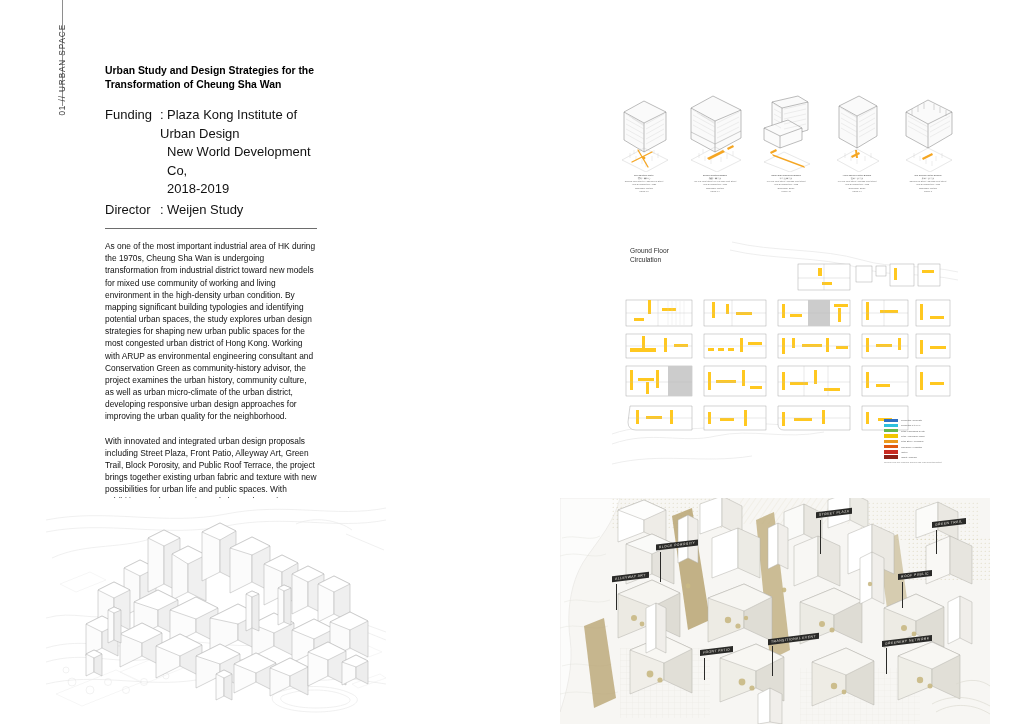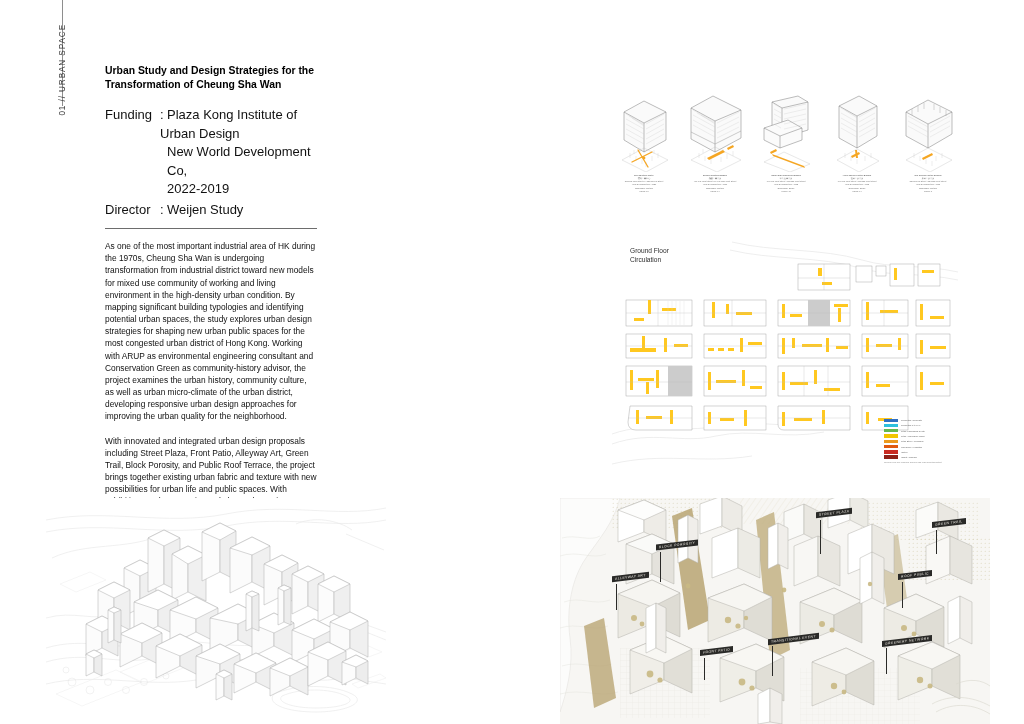--- a/index.html
+++ b/index.html
@@ -134,21 +134,21 @@
 
     <h1 class="doc-title">Urban Study and Design Strategies for the Transformation of Cheung Sha Wan</h1>
 
     <div class="meta-block">
       <div class="meta">
         <div class="meta-row">
           <span class="meta-key">Funding</span>
           <span class="meta-val"><span class="colon">:</span><span>Plaza Kong Institute of Urban Design</span></span>
         </div>
         <div class="meta-cont">New World Development Co,</div>
-        <div class="meta-cont">2022-2019</div>
+        <div class="meta-cont">2018-2019</div>
       </div>
       <div class="meta">
         <div class="meta-row">
           <span class="meta-key">Director</span>
           <span class="meta-val"><span class="colon">:</span><span>Weijen Study</span></span>
         </div>
       </div>
     </div>
 
     <hr class="rule">

